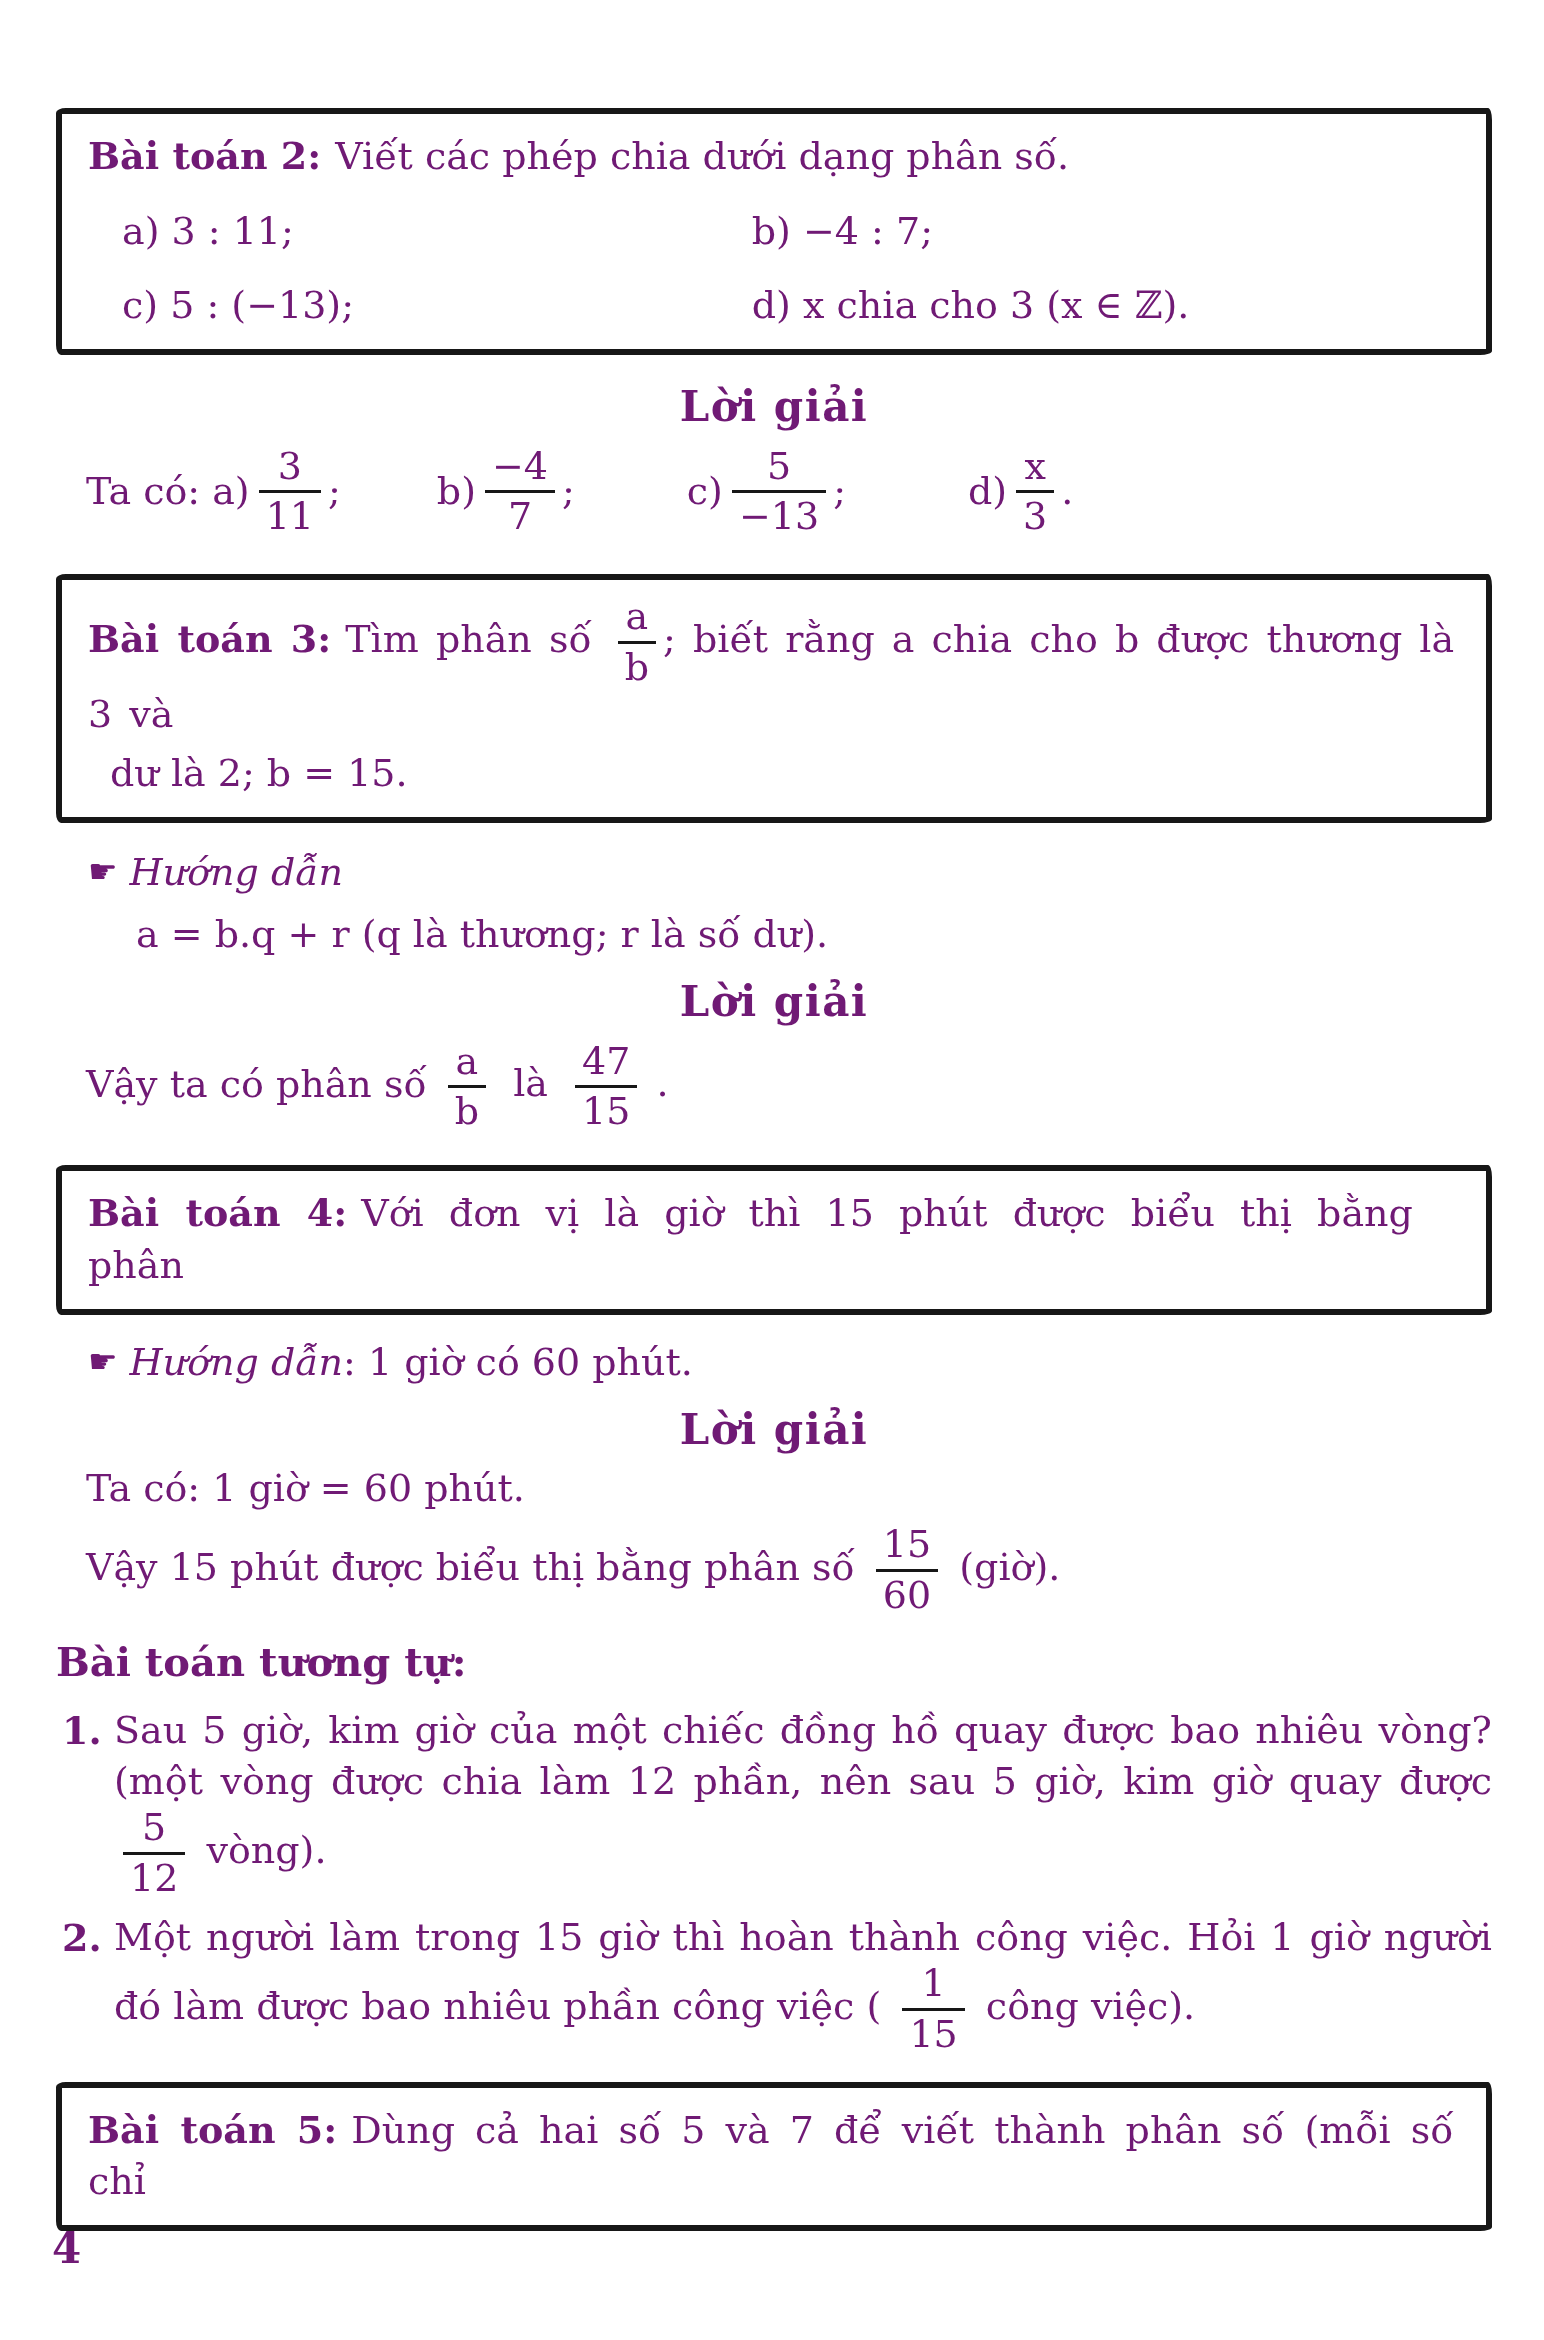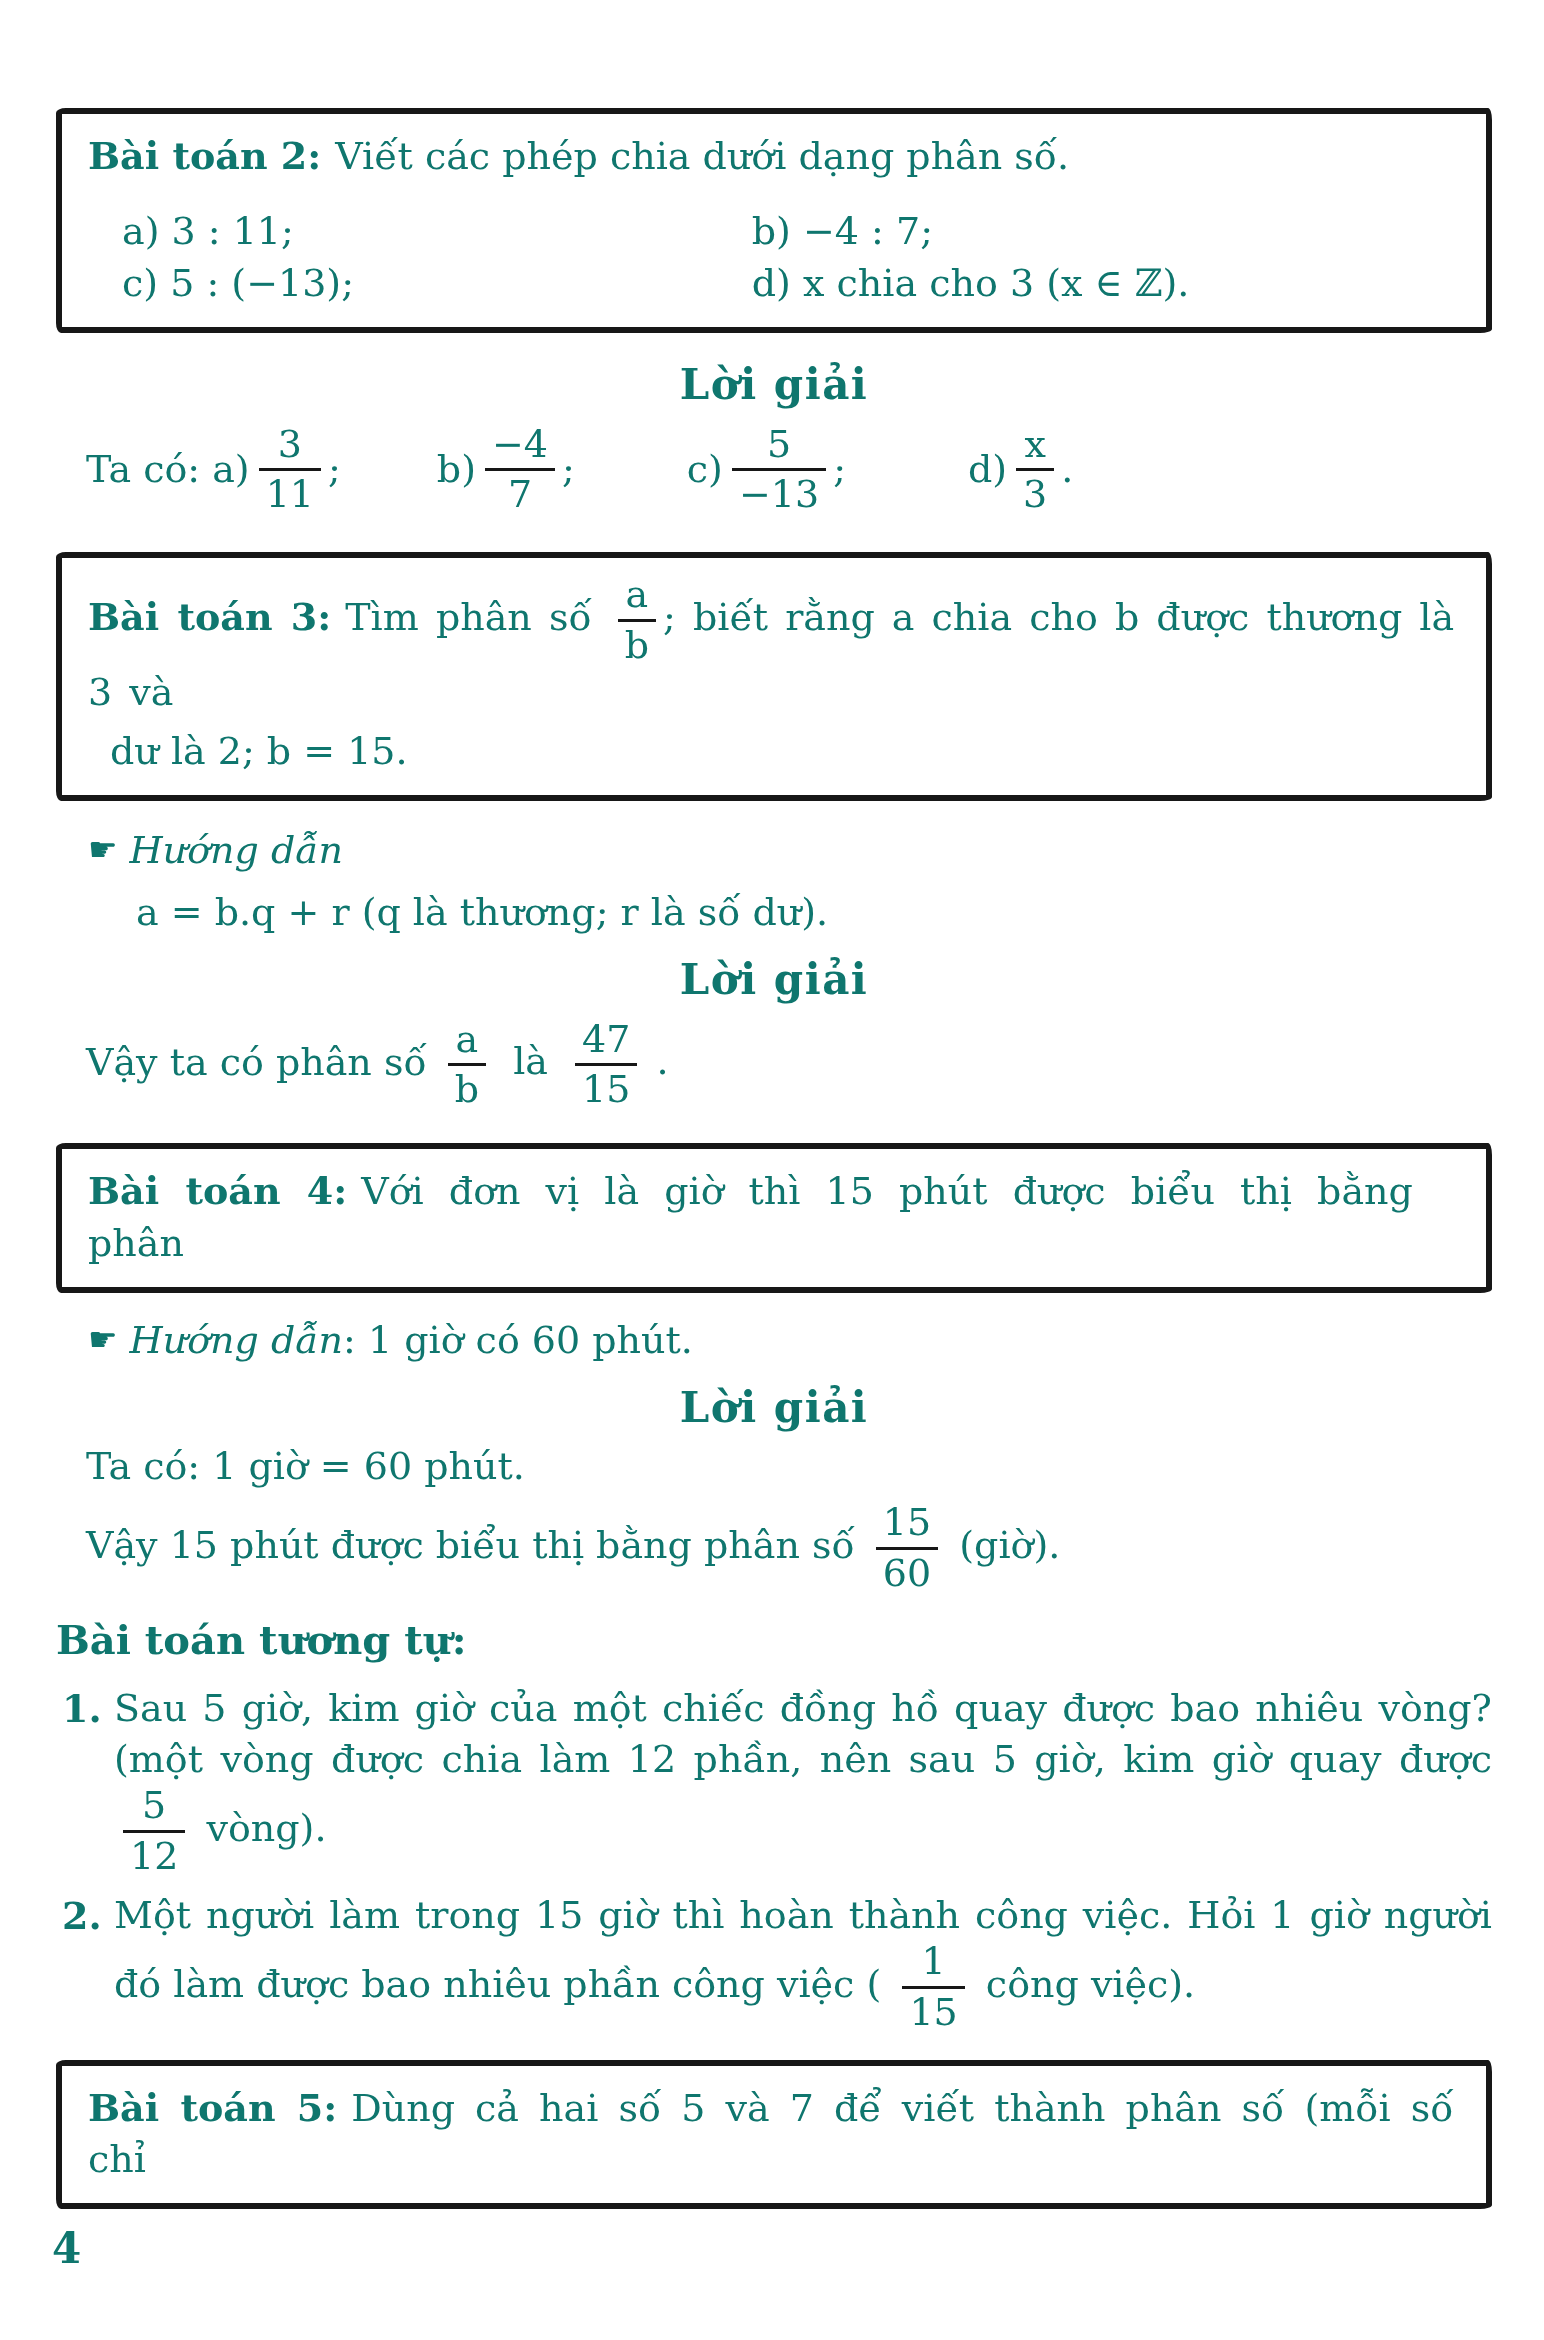--- a/index.html
+++ b/index.html
@@ -1,36 +1,37 @@
 <!DOCTYPE html>
 <html><head>
 <meta charset="utf-8">
 <style>
   html,body{margin:0;padding:0;background:#9a9a9a;}
   .page{
     position:relative;
     width:1544px;height:2340px;
     background:#ffffff;
-    color:#0f766e;
+    color:#701a75;
     font-family:"DejaVu Serif","Liberation Serif",serif;
     font-size:38px;
     line-height:1.35;
     padding:108px 52px 9px 56px;
     box-sizing:border-box;
     overflow:hidden;
   }
   .pbox{
     border:6px solid #171717;
     border-radius:10px 4px 12px 5px / 5px 12px 4px 10px;
     padding:16px 24px 18px 26px;
   }
   .bold-label{font-weight:bold;margin-right:14px;}
   .p2-grid{
     display:grid;
     grid-template-columns:47% 53%;
+    row-gap:22px;
     margin-top:24px;
     padding-left:34px;
   }
   .sol-head{
     text-align:center;
     font-weight:bold;
     font-size:42px;
     letter-spacing:1.5px;
     margin-top:24px;
   }

